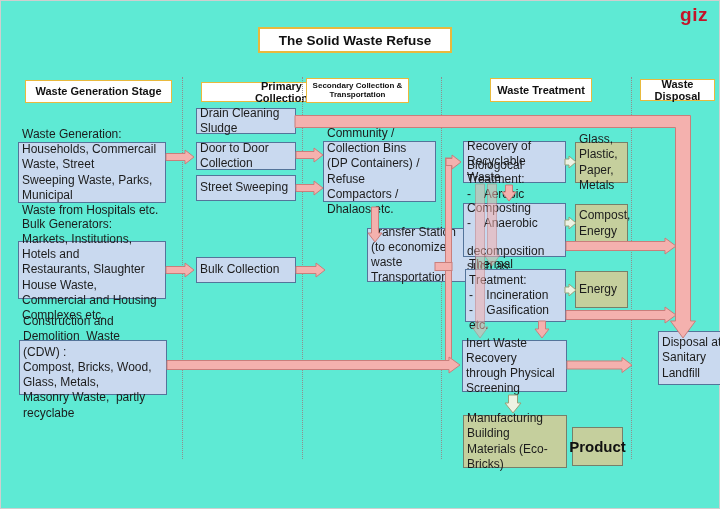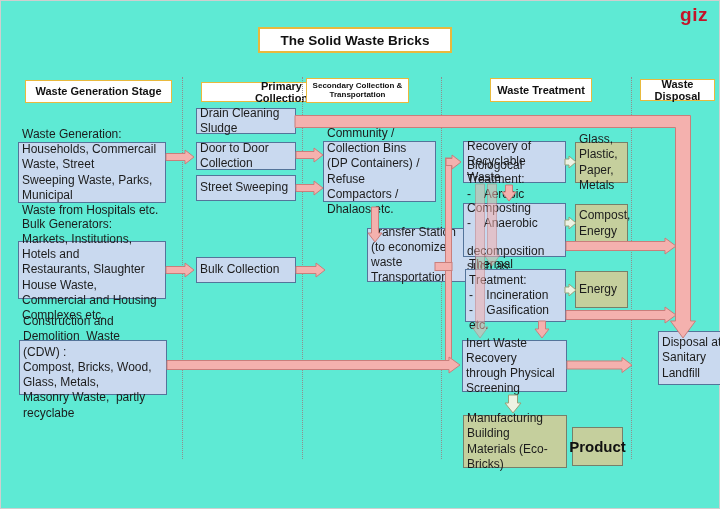--- a/index.html
+++ b/index.html
@@ -33,21 +33,21 @@
   .product{justify-content:center;font-weight:bold;font-size:15px;color:#111;}
   svg.arrows{position:absolute;left:0;top:0;pointer-events:none;}
 </style>
 </head>
 <body>
 
 <div class="slide">
 
   <div class="logo" style="color: rgb(196, 20, 41);">giz</div>
 
-  <div class="titlebox">The Solid Waste Bricks</div>
+  <div class="titlebox">The Solid Waste Refuse</div>
 
   <div class="hdr" style="left:25px;top:80px;width:145px;height:21px;">Waste Generation Stage</div>
   <div class="hdr" style="left:201px;top:82px;width:87px;height:18px;padding-left:36px;">Primary Collection</div>
   <div class="hdr" style="left:306px;top:78px;width:101px;height:23px;font-size:8px;">Secondary Collection &amp;
 Transportation</div>
   <div class="hdr" style="left:490px;top:78px;width:100px;height:22px;">Waste Treatment</div>
   <div class="hdr" style="left:640px;top:79px;width:73px;height:20px;">Waste Disposal</div>
 
   <div class="sep" style="left:182px;"></div>
   <div class="sep" style="left:302px;"></div>

